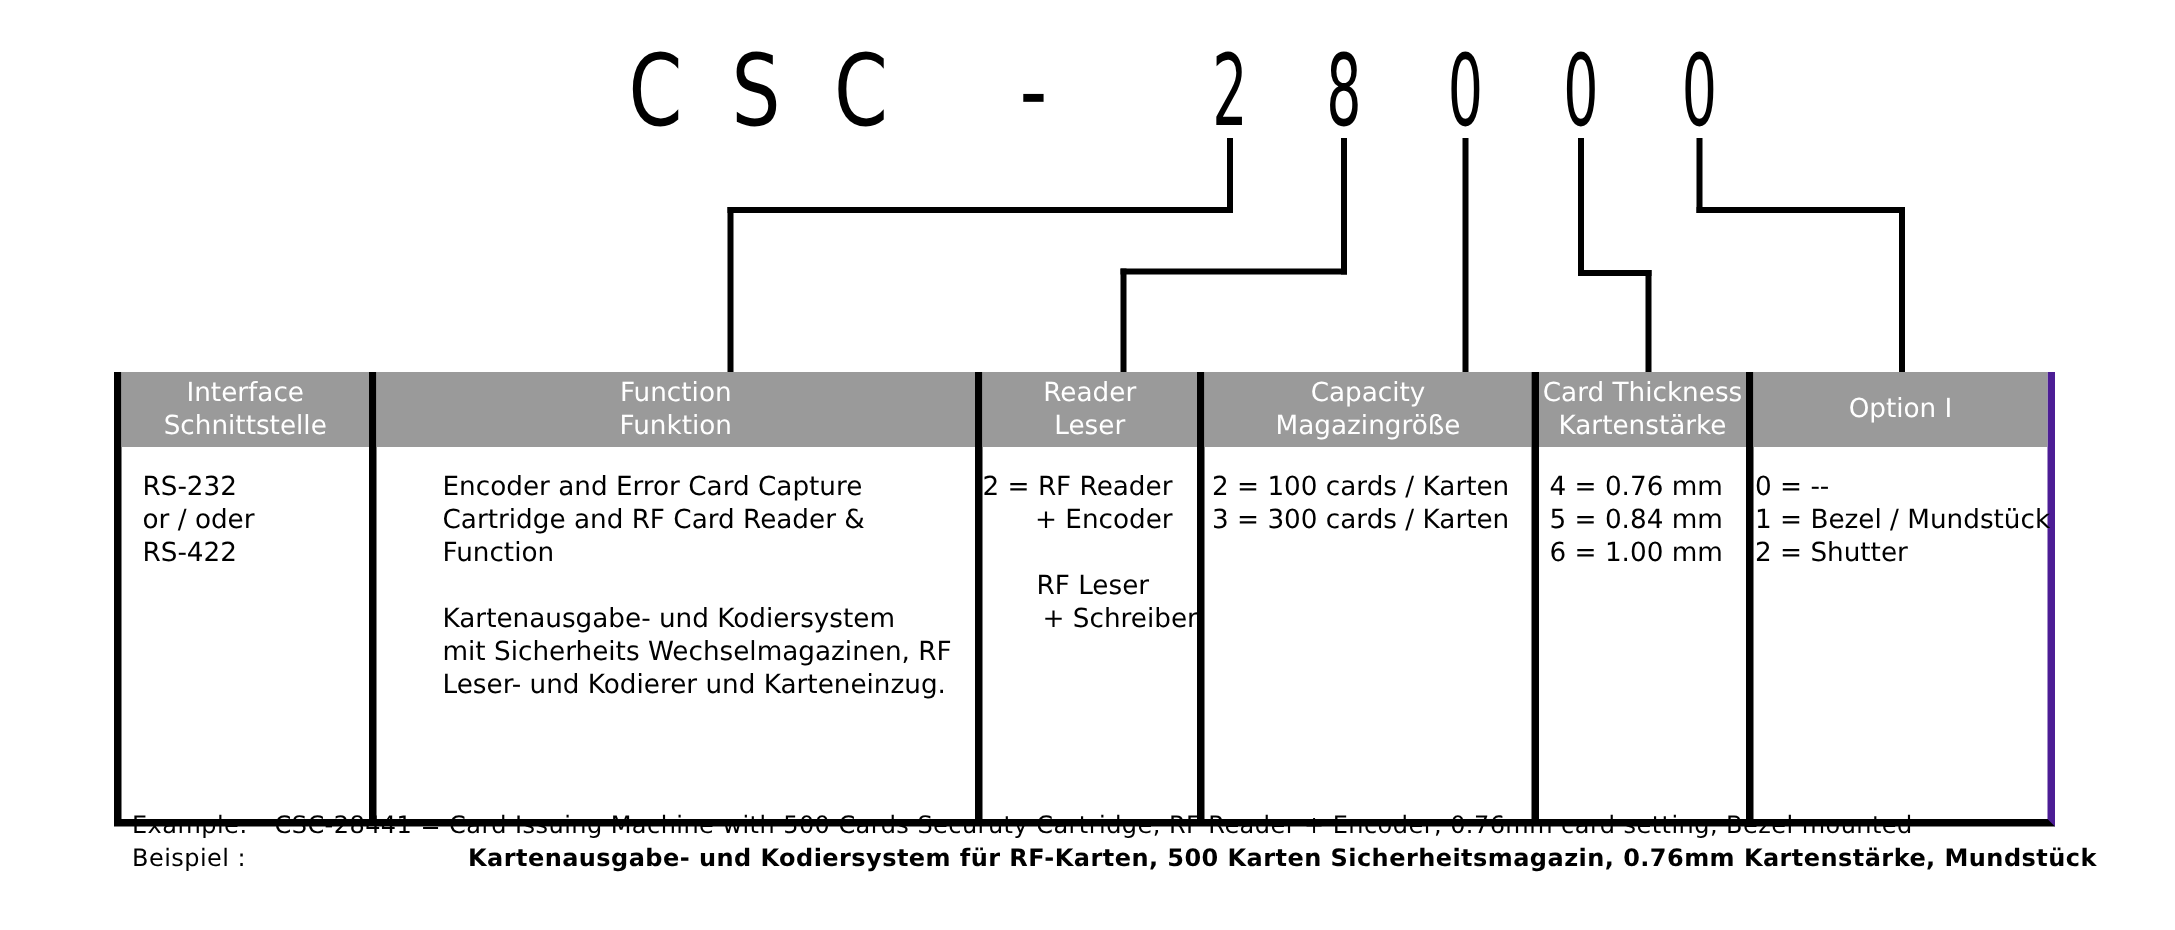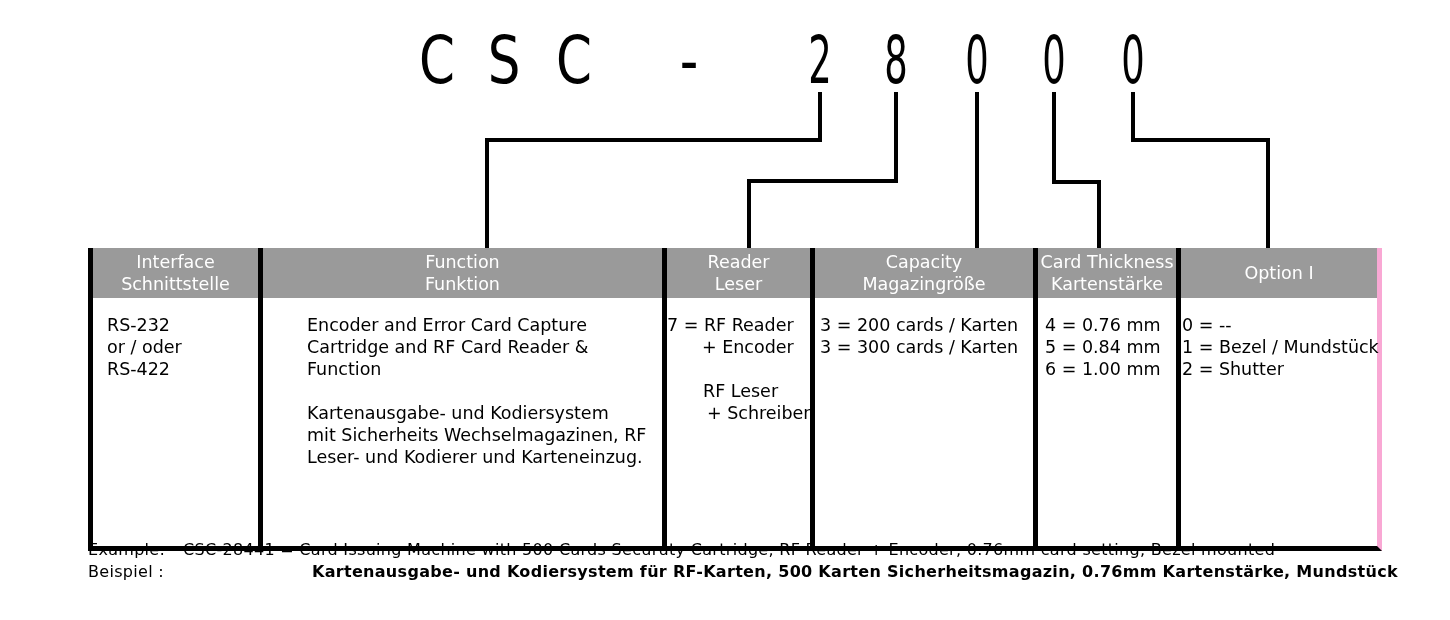--- a/index.html
+++ b/index.html
@@ -33,23 +33,23 @@
   .s7  { left: 975px;  top: 92px;  width: 4px;   height: 156px; }
   .s8  { left: 1052px; top: 92px;  width: 4px;   height: 92px; }
   .s9  { left: 1052px; top: 180px; width: 49px;  height: 4px; }
   .s10 { left: 1097px; top: 180px; width: 4px;   height: 68px; }
   .s11 { left: 1131px; top: 92px;  width: 4px;   height: 50px; }
   .s12 { left: 1131px; top: 138px; width: 139px; height: 4px; }
   .s13 { left: 1266px; top: 138px; width: 4px;   height: 110px; }
 
   
   .pn-table {
-    position: absolute; left: 88px; top: 248px;
+    position: absolute; left: 76px; top: 248px;
     display: flex;
-    border-right: 5px solid #f9a8d4;
+    border-right: 5px solid #4c1d95;
     border-bottom: 5px solid #000;
     justify-content: space-between;
   }
   .col { border-left: 5px solid #000; }
   .w-interface { width: 165px; }
   .w-function  { width: 399px; }
   .w-reader    { width: 143px; }
   .w-capacity  { width: 218px; }
   .w-thickness { width: 138px; }
   .w-option    { width: 196px; }
@@ -144,35 +144,35 @@
         <div class="tl pl44">Leser- und Kodierer und Karteneinzug.</div>
       </div>
     </div>
 
     <div class="col w-reader">
       <div class="hcell">
         <div>Reader</div>
         <div>Leser</div>
       </div>
       <div class="bcell">
-        <div class="tl pl0">7 = RF Reader</div>
+        <div class="tl pl0">2 = RF Reader</div>
         <div class="tl pl35">+ Encoder</div>
         <div class="tl pl0"></div>
         <div class="tl pl36">RF Leser</div>
         <div class="tl pl25">+ Schreiber</div>
       </div>
     </div>
 
     <div class="col w-capacity">
       <div class="hcell">
         <div>Capacity</div>
         <div>Magazingröße</div>
       </div>
       <div class="bcell">
-        <div class="tl pl5">3 = 200 cards / Karten</div>
+        <div class="tl pl5">2 = 100 cards / Karten</div>
         <div class="tl pl5">3 = 300 cards / Karten</div>
       </div>
     </div>
 
     <div class="col w-thickness">
       <div class="hcell">
         <div>Card Thickness</div>
         <div>Kartenstärke</div>
       </div>
       <div class="bcell">

